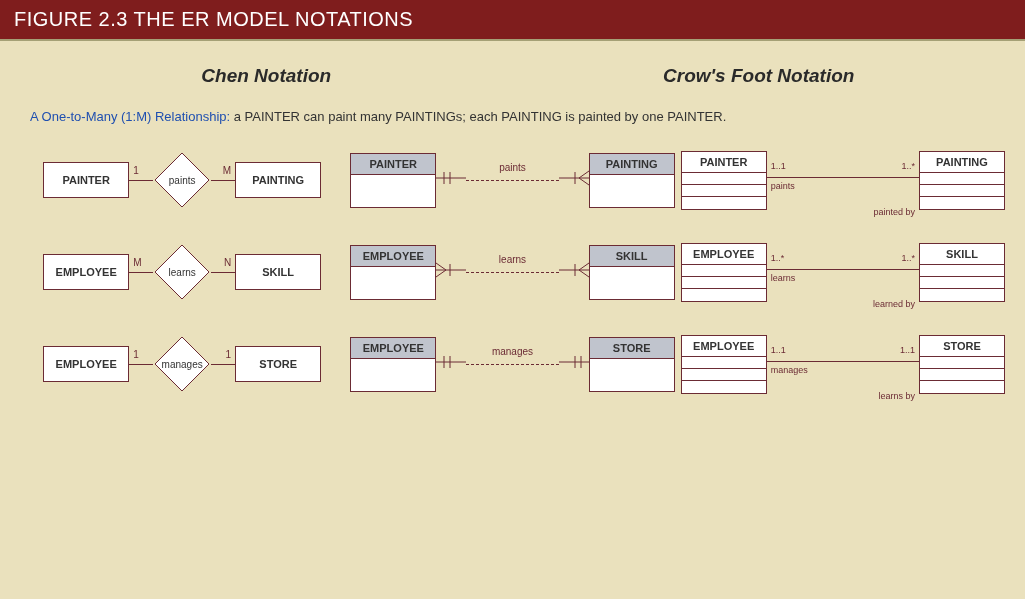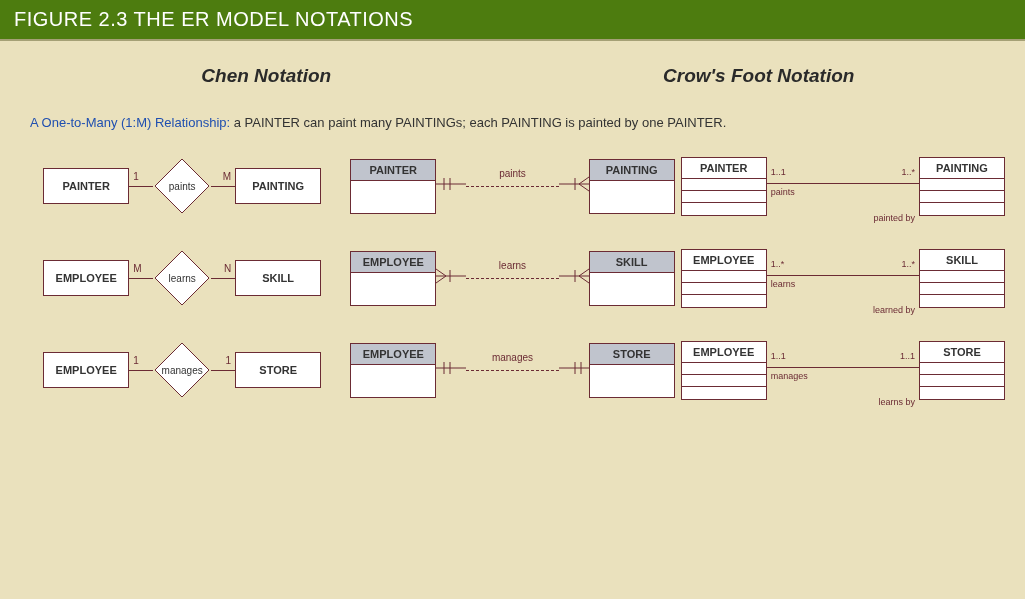--- a/index.html
+++ b/index.html
@@ -3,21 +3,21 @@
 <meta charset="utf-8">
 <style>
   * { box-sizing: border-box; }
   body {
     margin: 0;
     font-family: Arial, Helvetica, sans-serif;
     background: #fff;
     width: 1025px;
   }
   .figure-header {
-    background: #4d7c0f;
+    background: #7f1d1d;
     color: #fff;
     font-size: 20px;
     padding: 8px 14px;
     letter-spacing: 0.5px;
   }
   .figure-body {
     background: #eae1bd;
     border-top: 2px solid #a5a076;
     padding: 18px 20px 24px 20px;
     min-height: 560px;
@@ -29,21 +29,21 @@
   .col-headers > div {
     flex: 1;
     text-align: center;
     font-style: italic;
     font-weight: bold;
     font-size: 19px;
     color: #2a2a2a;
   }
   .desc {
     font-size: 13px;
-    margin: 28px 0 10px 10px;
+    margin: 22px 0 10px 10px;
     color: #333;
   }
   .desc-lead {
     color: #1f4fb0;
   }
   .row {
     display: flex;
     align-items: center;
     gap: 6px;
   }

